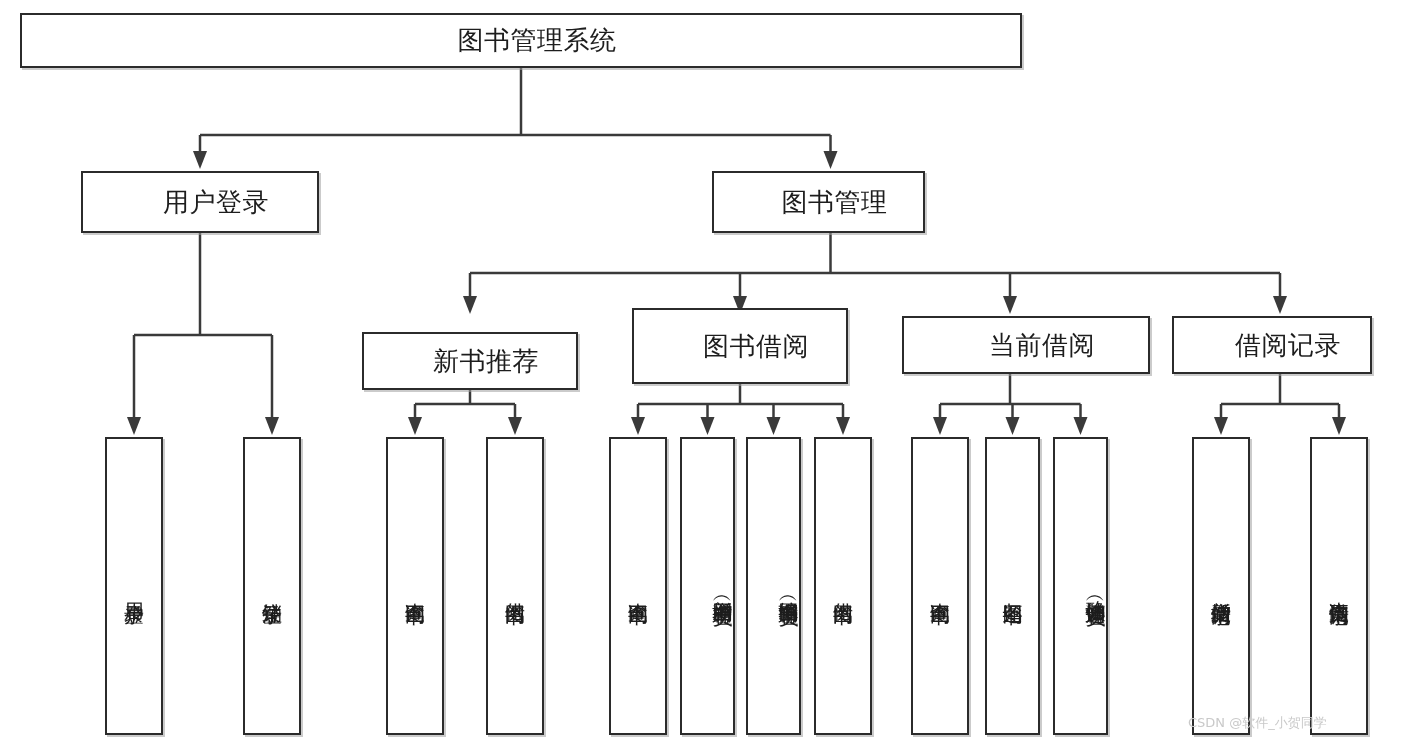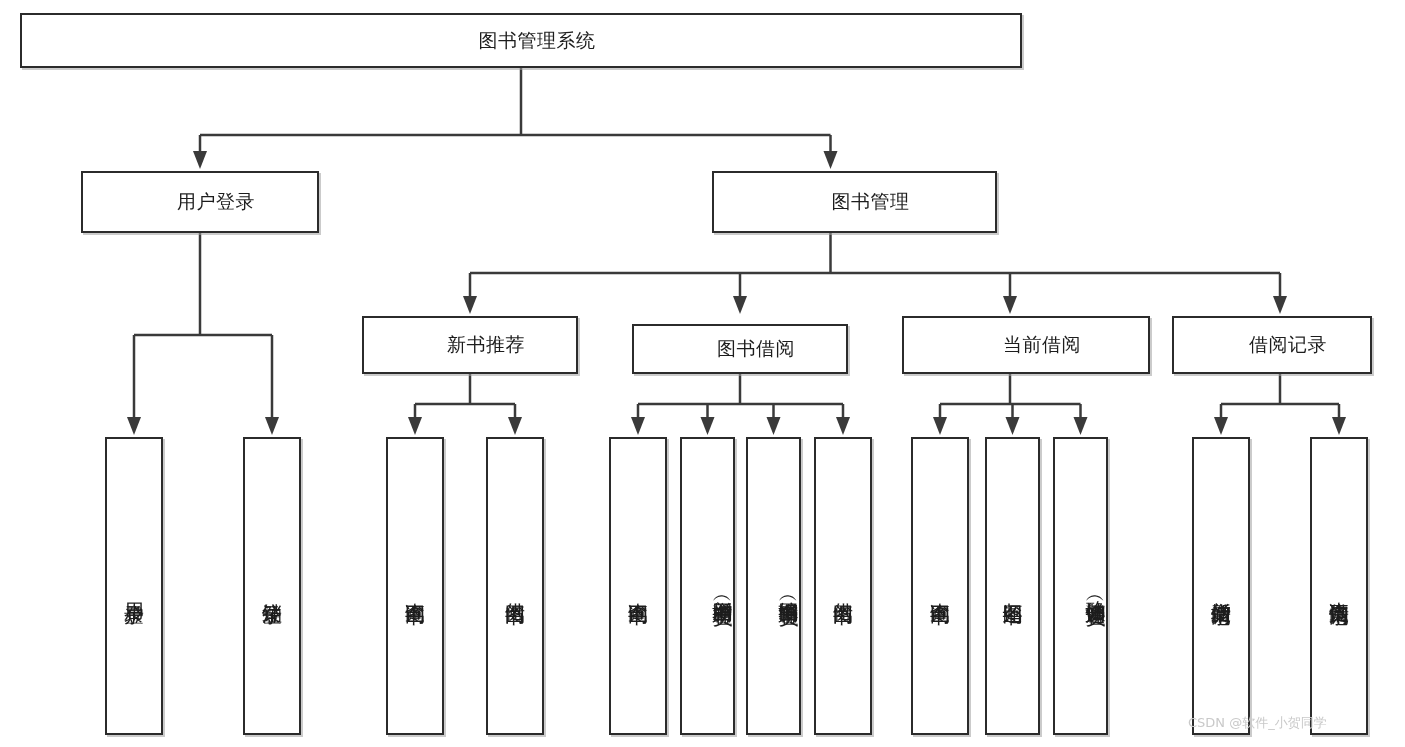--- a/index.html
+++ b/index.html
@@ -25,21 +25,21 @@
     background: #ffffff;
     border: 2px solid #2b2b2b;
     box-shadow: 2px 2px 0 0 rgba(160,160,160,0.55);
   }
   .node-label-h {
     position: absolute;
     left: 0; right: 0; top: 0; bottom: 0;
     display: flex;
     align-items: center;
     justify-content: center;
-    font-size: 19px;
+    font-size: 26px;
     color: #1d1d1d;
     letter-spacing: 0.5px;
     white-space: nowrap;
     margin-left: 32px;
   }
   .node-label-v {
     position: absolute;
     left: 0; right: 0; top: 0; bottom: 0;
     display: flex;
     align-items: center;
@@ -133,27 +133,27 @@
       <line x1="1339" y1="404" x2="1339" y2="417" stroke="#3a3a3a" stroke-width="2.5"></line>
       <polygon points="1332,417 1346,417 1339,435" fill="#3a3a3a"></polygon>
     </svg>
   <div id="node-layer">
       <div class="node-box" style="left: 20px; top: 13px; width: 1002px; height: 55px;">
         <div class="node-label-h">图书管理系统</div>
       </div>
       <div class="node-box" style="left: 81px; top: 171px; width: 238px; height: 62px;">
         <div class="node-label-h">用户登录</div>
       </div>
-      <div class="node-box" style="left: 712px; top: 171px; width: 285px; height: 62px;">
+      <div class="node-box" style="left: 712px; top: 171px; width: 213px; height: 62px;">
         <div class="node-label-h">图书管理</div>
       </div>
-      <div class="node-box" style="left: 362px; top: 316px; width: 216px; height: 58px;">
+      <div class="node-box" style="left: 362px; top: 332px; width: 216px; height: 58px;">
         <div class="node-label-h">新书推荐</div>
       </div>
-      <div class="node-box" style="left: 632px; top: 324px; width: 216px; height: 50px;">
+      <div class="node-box" style="left: 632px; top: 308px; width: 216px; height: 76px;">
         <div class="node-label-h">图书借阅</div>
       </div>
       <div class="node-box" style="left: 902px; top: 316px; width: 248px; height: 58px;">
         <div class="node-label-h">当前借阅</div>
       </div>
       <div class="node-box" style="left: 1172px; top: 316px; width: 200px; height: 58px;">
         <div class="node-label-h">借阅记录</div>
       </div>
       <div class="node-box" style="left: 105px; top: 437px; width: 58px; height: 298px;">
         <div class="node-label-v">用户登录</div>

